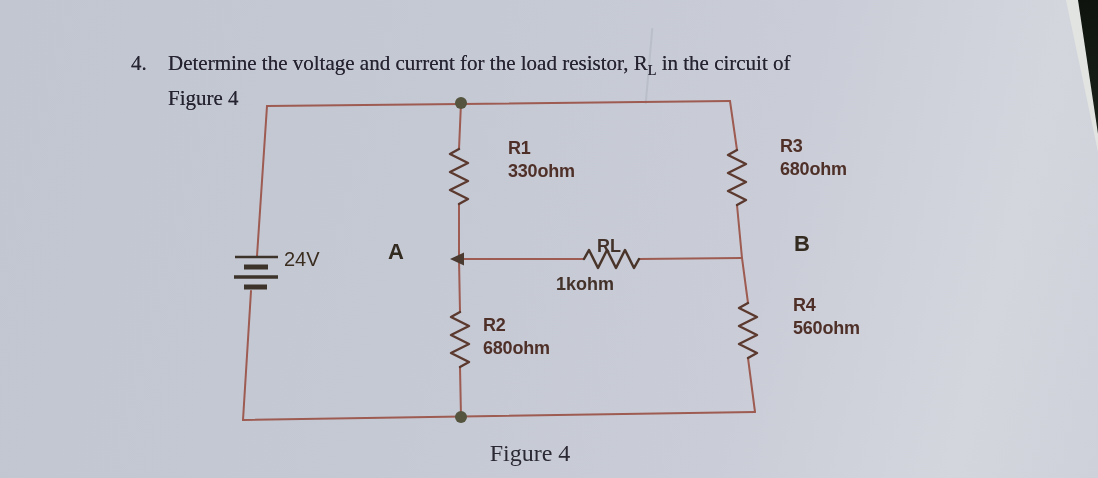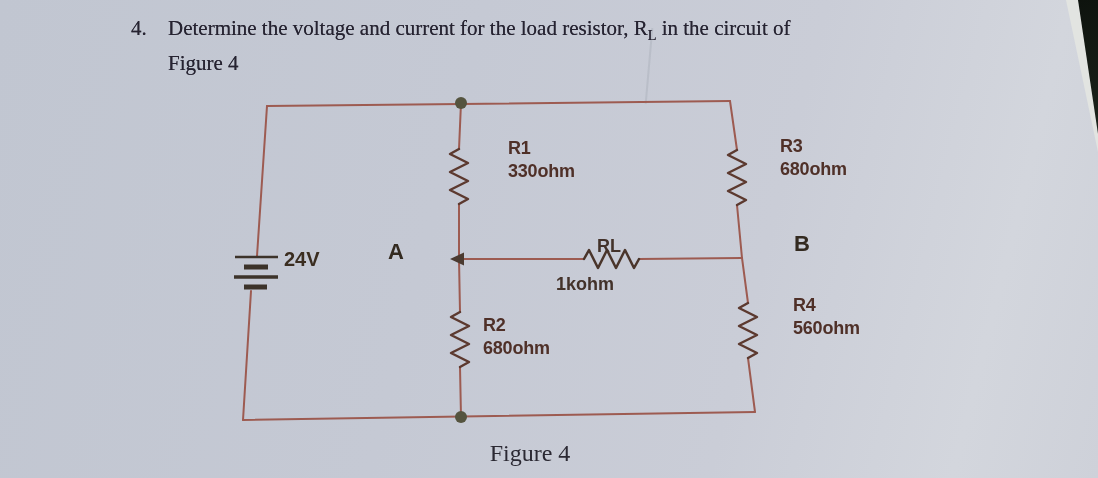--- a/index.html
+++ b/index.html
@@ -13,29 +13,29 @@
   .corner-wrap{position:absolute;right:0;top:0;width:44px;height:160px;}
   .corner-highlight{position:absolute;inset:0;background:#e2e4e1;
     clip-path:polygon(12px 0,44px 0,44px 152px);}
   .corner-dark{position:absolute;inset:0;background:linear-gradient(160deg,#0d120d,#1e251d);
     clip-path:polygon(24px 0,44px 0,44px 134px);}
   .crease{position:absolute;left:648px;top:28px;width:2px;height:76px;
     background:rgba(70,75,90,.10);transform:rotate(5deg);}
   .problem{position:absolute;left:131px;top:16px;width:820px;
     font-family:"Liberation Serif",serif;font-size:21px;color:#262331;
     text-shadow:0 0 .5px rgba(38,35,49,.75);}
-  .pline1{white-space:nowrap;}
+  .pline1{white-space:nowrap;margin-top:35px;}
   .pnum{display:inline-block;width:37px;}
   .pline2{margin-left:37px;margin-top:7px;}
   sub{font-size:68%;}
   svg.circuit{position:absolute;left:0;top:0;}
   .clabel{position:absolute;font-weight:bold;font-size:18px;line-height:23px;
     color:#4f3028;letter-spacing:-.2px;white-space:nowrap;margin-left:37px;}
   .rl-ref,.rl-val{position:absolute;font-weight:bold;font-size:18px;color:#43322a;white-space:nowrap;}
-  .src-label{position:absolute;left:284px;top:248px;font-weight:bold;font-size:20px;color:#3a2d20;}
+  .src-label{position:absolute;left:284px;top:248px;font-weight:normal;font-size:20px;color:#3a2d20;}
   .node-label{position:absolute;font-weight:bold;font-size:22px;color:#332a20;}
   .caption{position:absolute;left:420px;top:440px;width:220px;text-align:center;
     font-family:"Liberation Serif",serif;font-size:24px;color:#2b2933;}
 </style>
 </head>
 <body>
 
 <div class="page">
 
   <div class="crease"></div>

